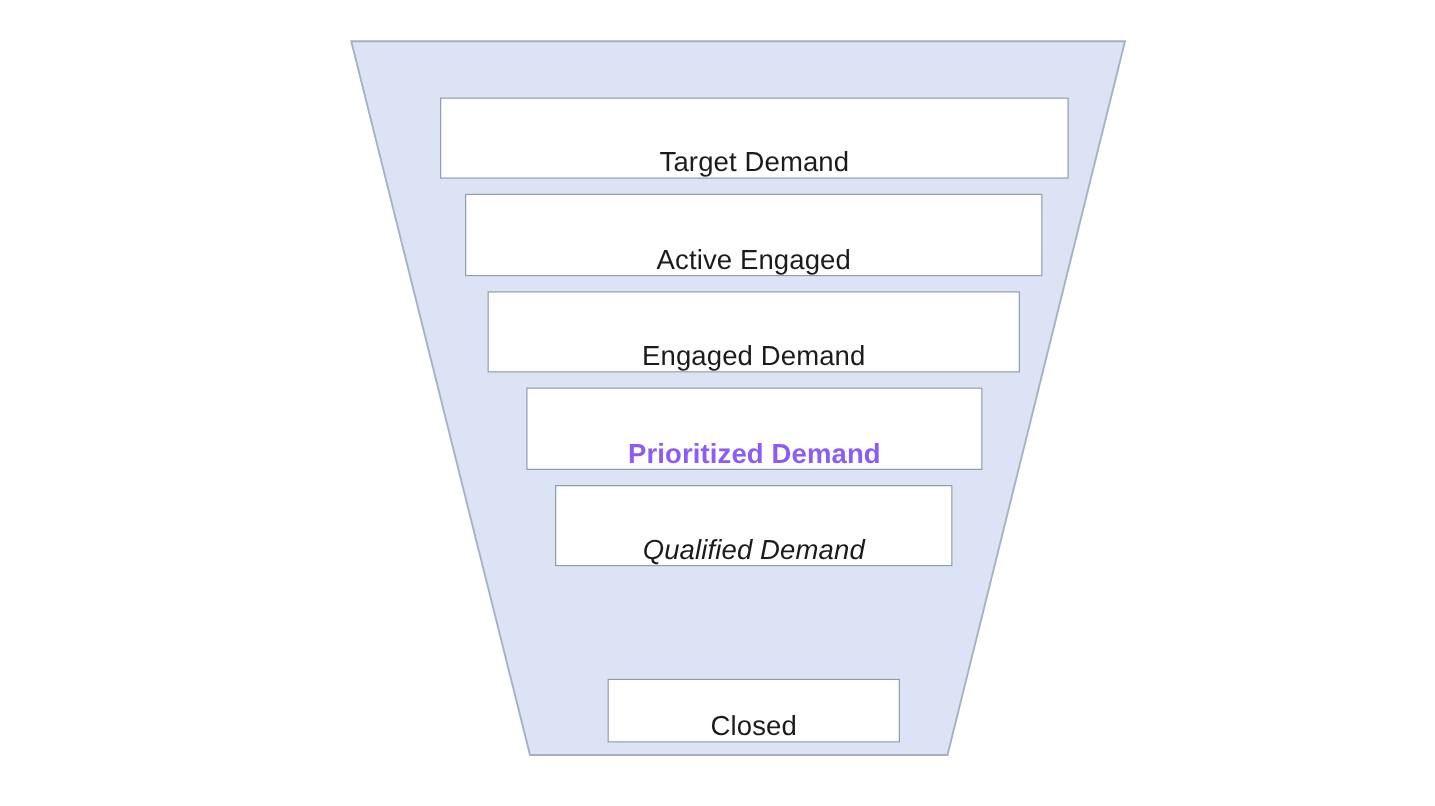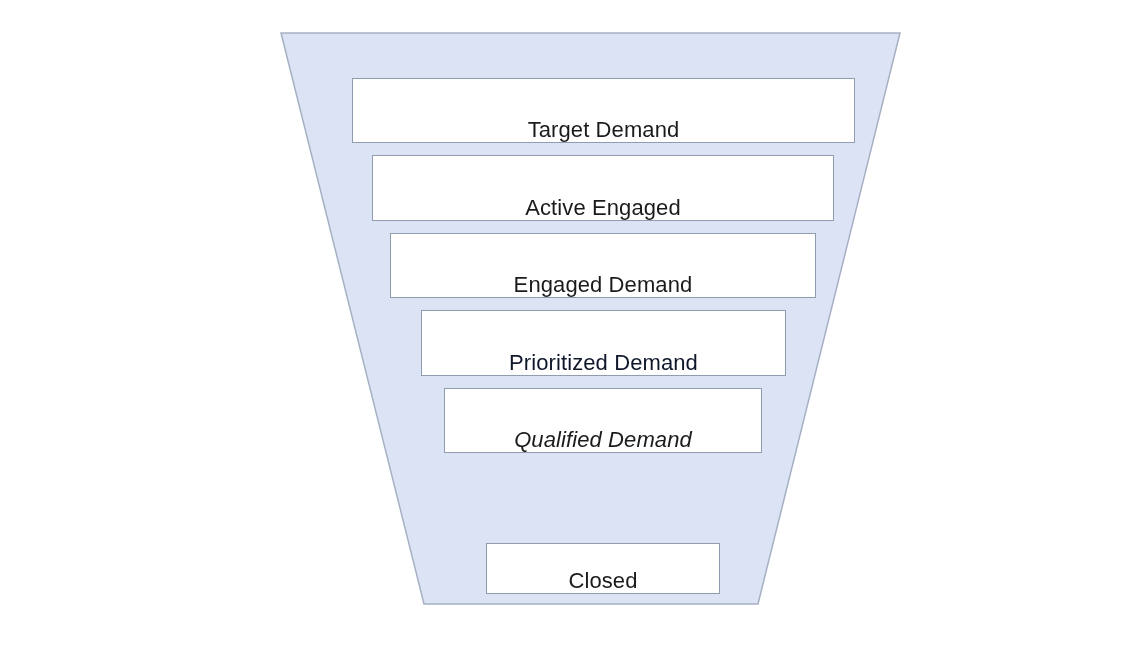--- a/index.html
+++ b/index.html
@@ -59,21 +59,21 @@
   <div class="stage-box" style="left: 352px; top: 53px; width: 503px; height: 65px; background: rgb(255, 255, 255); border-color: rgb(144, 156, 175);">
     <span class="stage-label" style="color: rgb(27, 27, 27);">Target Demand</span>
   </div>
   <div class="stage-box" style="left: 372px; top: 130px; width: 462px; height: 66px; background: rgb(255, 255, 255); border-color: rgb(144, 156, 175);">
     <span class="stage-label" style="color: rgb(27, 27, 27);">Active Engaged</span>
   </div>
   <div class="stage-box" style="left: 390px; top: 208px; width: 426px; height: 65px; background: rgb(255, 255, 255); border-color: rgb(144, 156, 175);">
     <span class="stage-label" style="color: rgb(27, 27, 27);">Engaged Demand</span>
   </div>
   <div class="stage-box" style="left: 421px; top: 285px; width: 365px; height: 66px; background: rgb(255, 255, 255); border-color: rgb(144, 156, 175);">
-    <span class="stage-label" style="color: #0f172a;">Prioritized Demand</span>
+    <span class="stage-label" style="color: #8b5cf6; font-weight: bold;">Prioritized Demand</span>
   </div>
   <div class="stage-box" style="left: 444px; top: 363px; width: 318px; height: 65px; background: rgb(255, 255, 255); border-color: rgb(144, 156, 175); font-style: italic;">
     <span class="stage-label" style="color: rgb(27, 27, 27);">Qualified Demand</span>
   </div>
   <div class="stage-box" style="left: 486px; top: 518px; width: 234px; height: 51px; background: rgb(255, 255, 255); border-color: rgb(144, 156, 175);">
     <span class="stage-label" style="color: rgb(27, 27, 27);">Closed</span>
   </div>
 
 </div>
 

